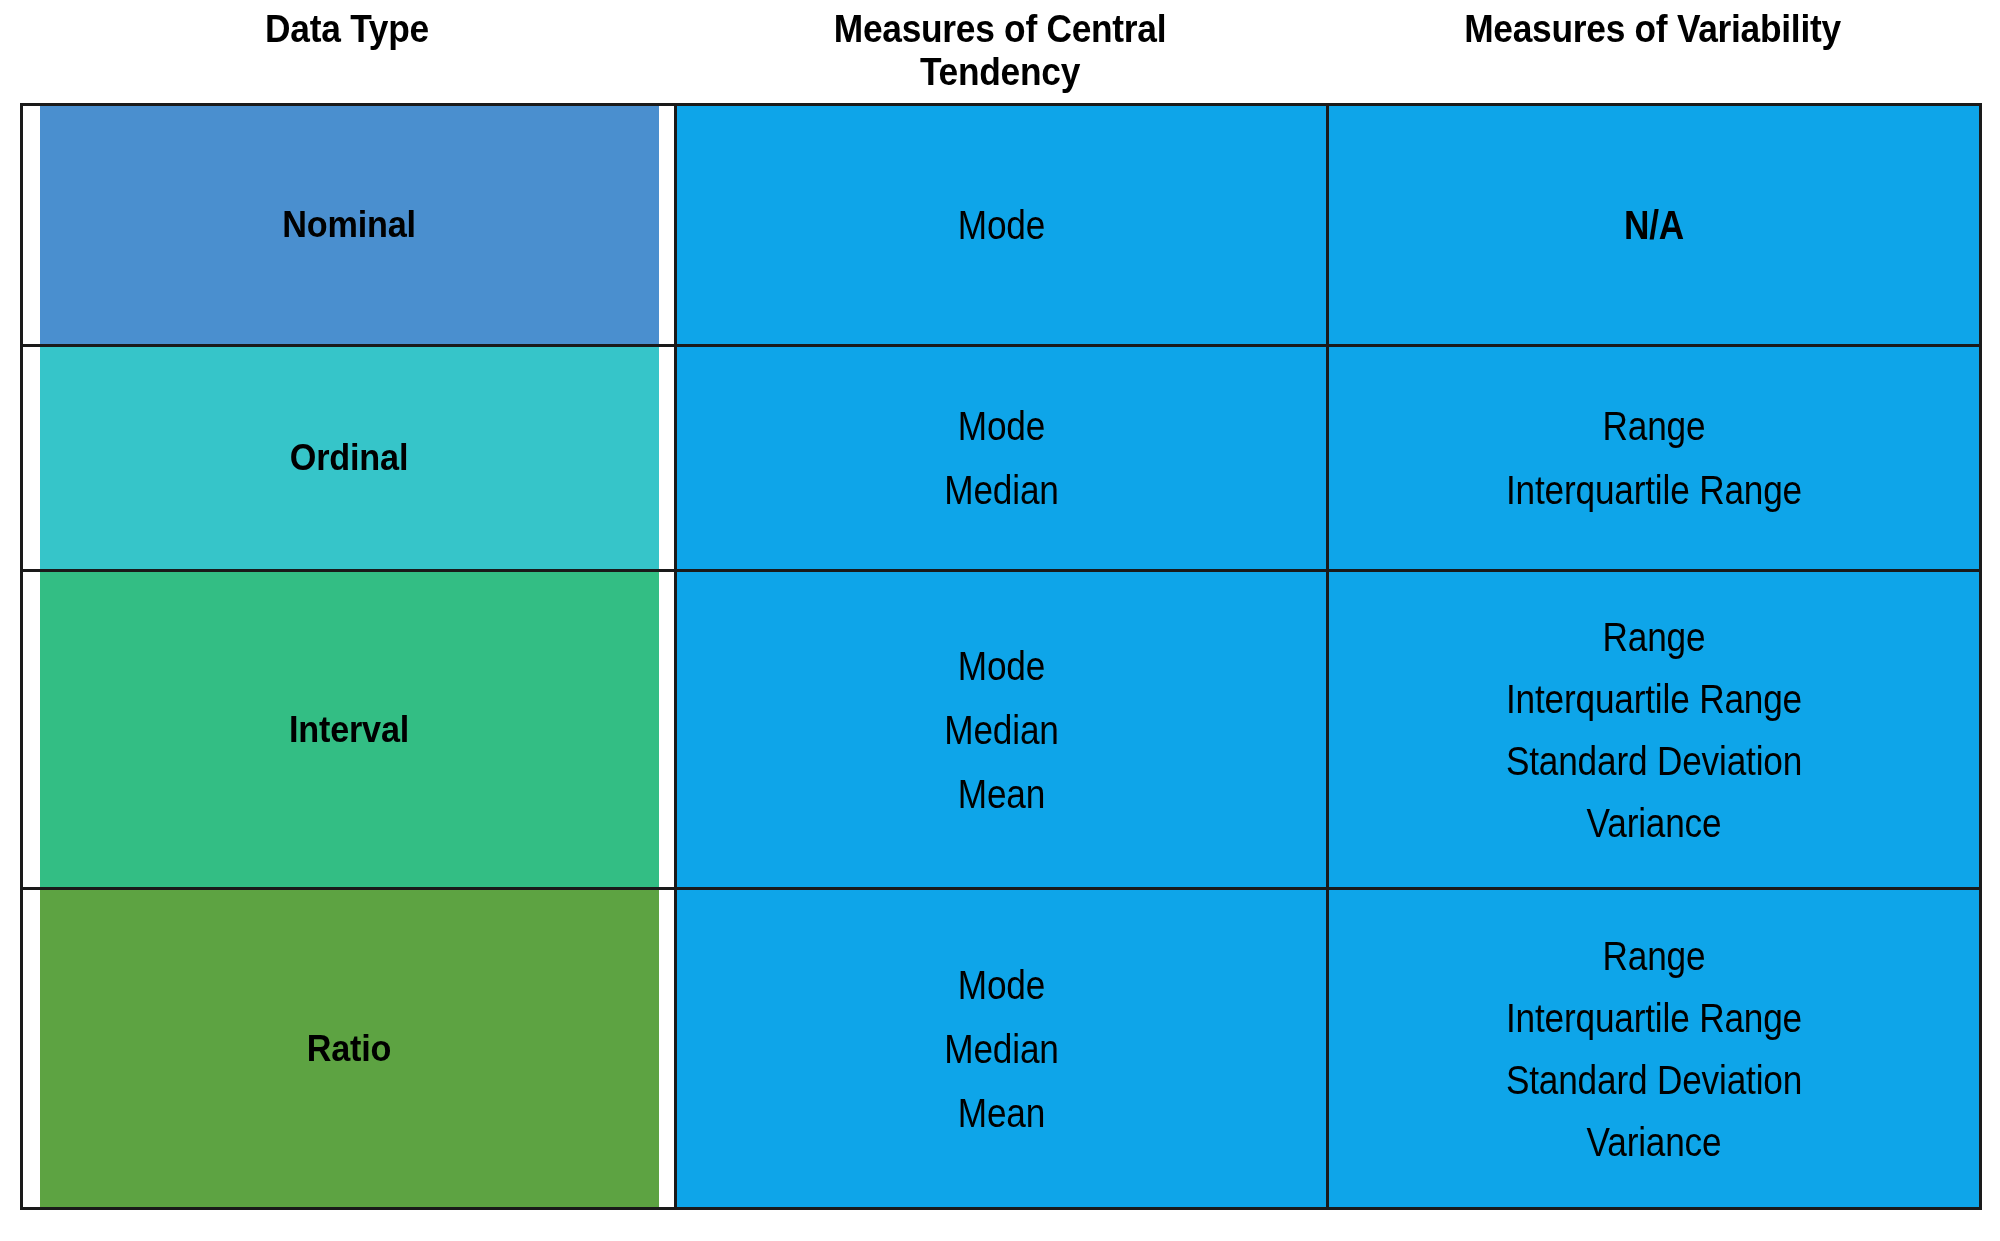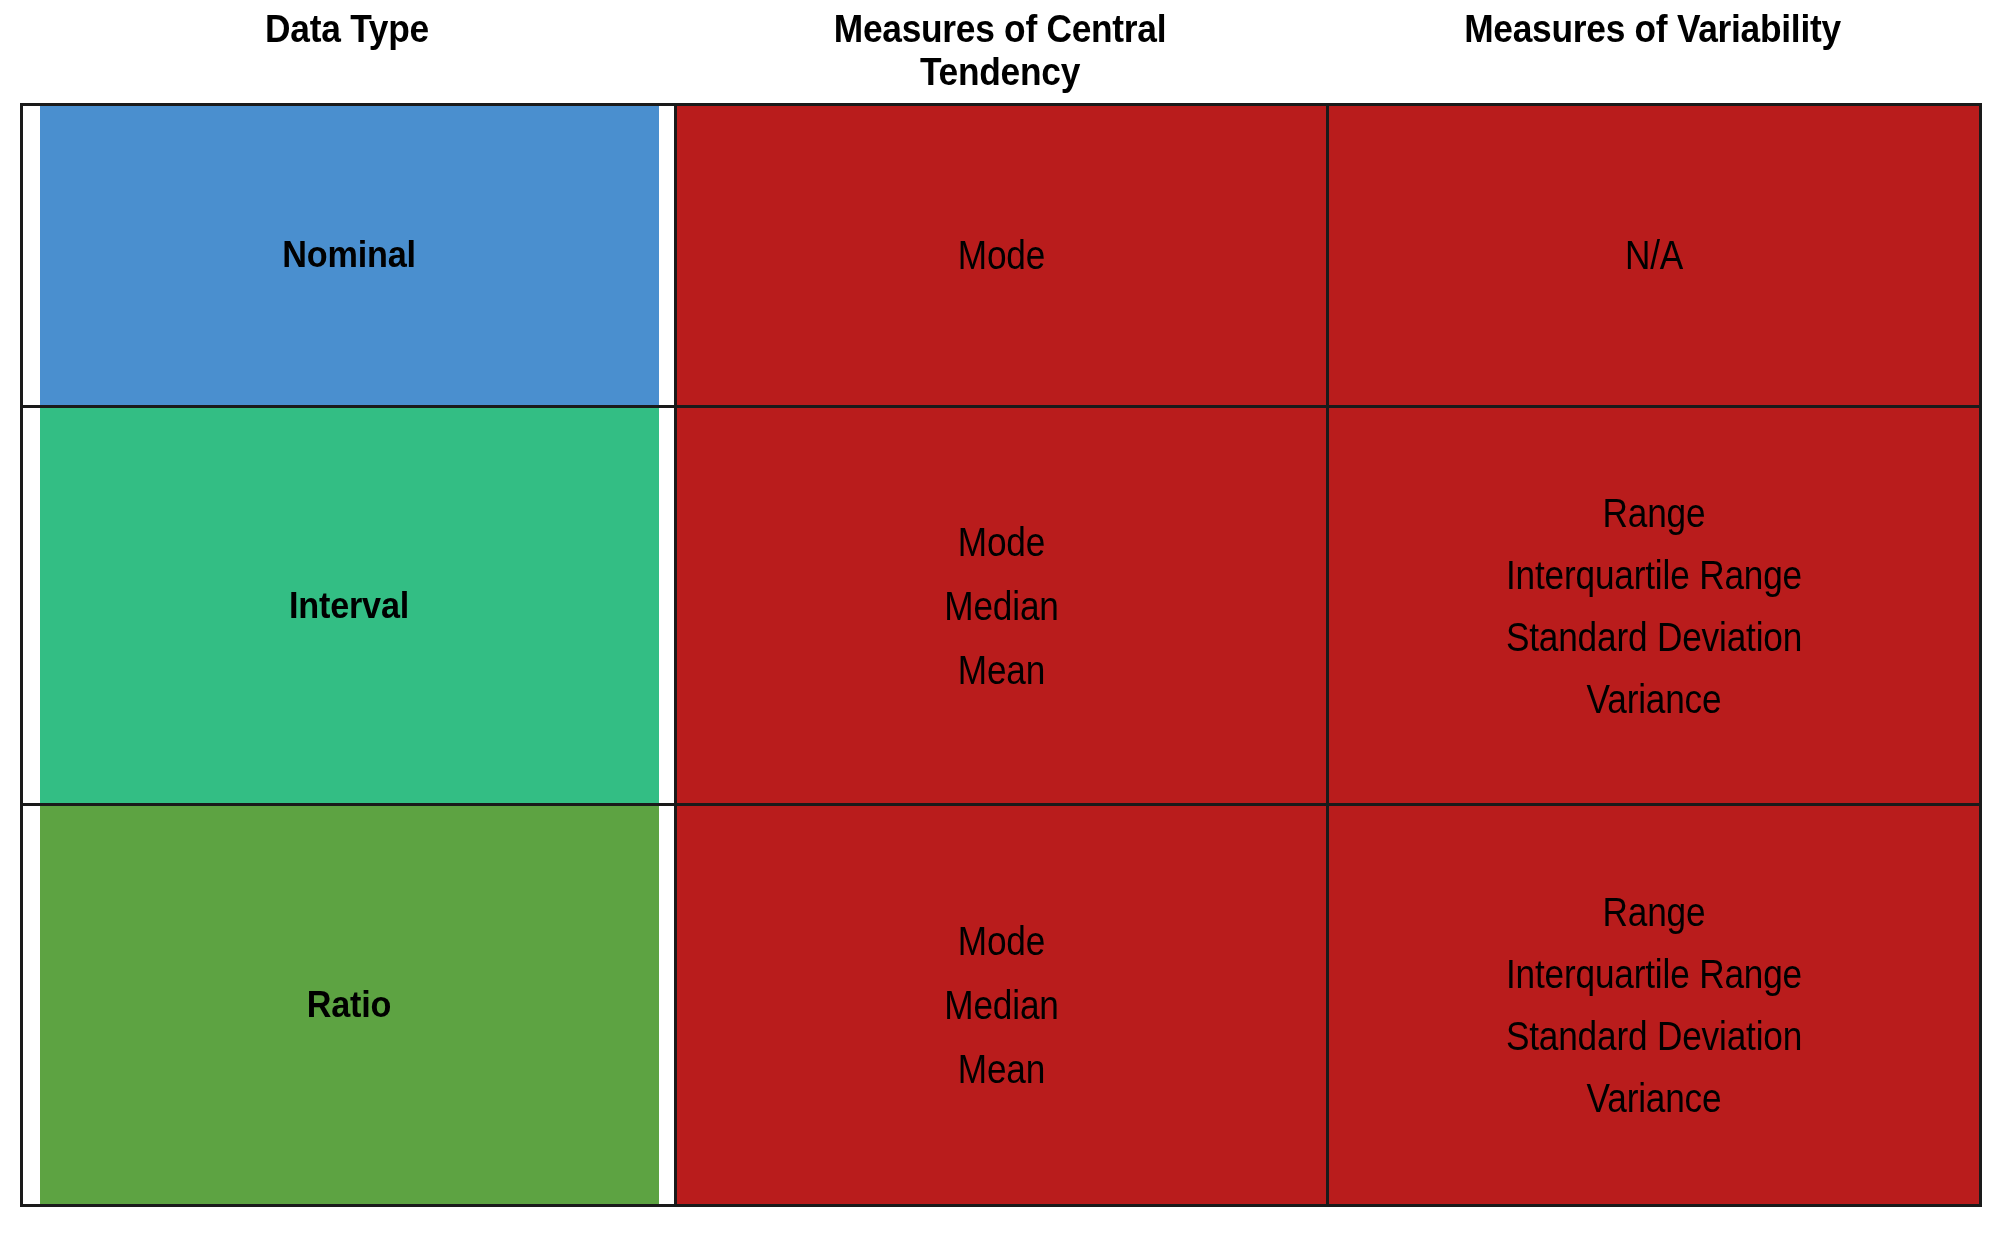--- a/index.html
+++ b/index.html
@@ -82,21 +82,21 @@
   .type-cell {
     font-weight: bold;
     font-size: 36px;
     letter-spacing: -0.2px;
     transform: scaleX(0.95);
   }
   .type-cell .label { display: block; }
 
   
   .value-cell {
-    background: #b91c1c;
+    background: #0ea5e9;
     font-weight: normal;
     font-size: 40px;
     letter-spacing: -0.2px;
   }
   .value-list {
     display: flex;
     flex-direction: column;
     justify-content: center;
     align-items: center;
     width: 100%;
@@ -137,27 +137,44 @@
 
       <tr class="row-nominal">
         <td class="col-type type-cell" style="background: rgb(74, 143, 207); border-color: rgb(26, 26, 26);">
           <span class="label">Nominal</span>
         </td>
         <td class="col-ct value-cell" style="border-color: rgb(26, 26, 26);">
           <span class="value-list">
             <span class="item">Mode</span>
           </span>
         </td>
+        <td class="col-var value-cell" style="border-color: rgb(26, 26, 26); font-weight: bold;">
+          <span class="value-list">
+            <span class="item">N/A</span>
+          </span>
+        </td>
+      </tr>
+
+      <tr class="row-ordinal">
+        <td class="col-type type-cell" style="background: rgb(54, 197, 201); border-color: rgb(26, 26, 26);">
+          <span class="label">Ordinal</span>
+        </td>
+        <td class="col-ct value-cell" style="border-color: rgb(26, 26, 26);">
+          <span class="value-list">
+            <span class="item">Mode</span>
+            <span class="item">Median</span>
+          </span>
+        </td>
         <td class="col-var value-cell" style="border-color: rgb(26, 26, 26);">
           <span class="value-list">
-            <span class="item">N/A</span>
-          </span>
-        </td>
-      </tr>
-
+            <span class="item">Range</span>
+            <span class="item">Interquartile Range</span>
+          </span>
+        </td>
+      </tr>
 
       <tr class="row-interval">
         <td class="col-type type-cell" style="background: rgb(51, 190, 132); border-color: rgb(26, 26, 26);">
           <span class="label">Interval</span>
         </td>
         <td class="col-ct value-cell" style="border-color: rgb(26, 26, 26);">
           <span class="value-list">
             <span class="item">Mode</span>
             <span class="item">Median</span>
             <span class="item">Mean</span>

